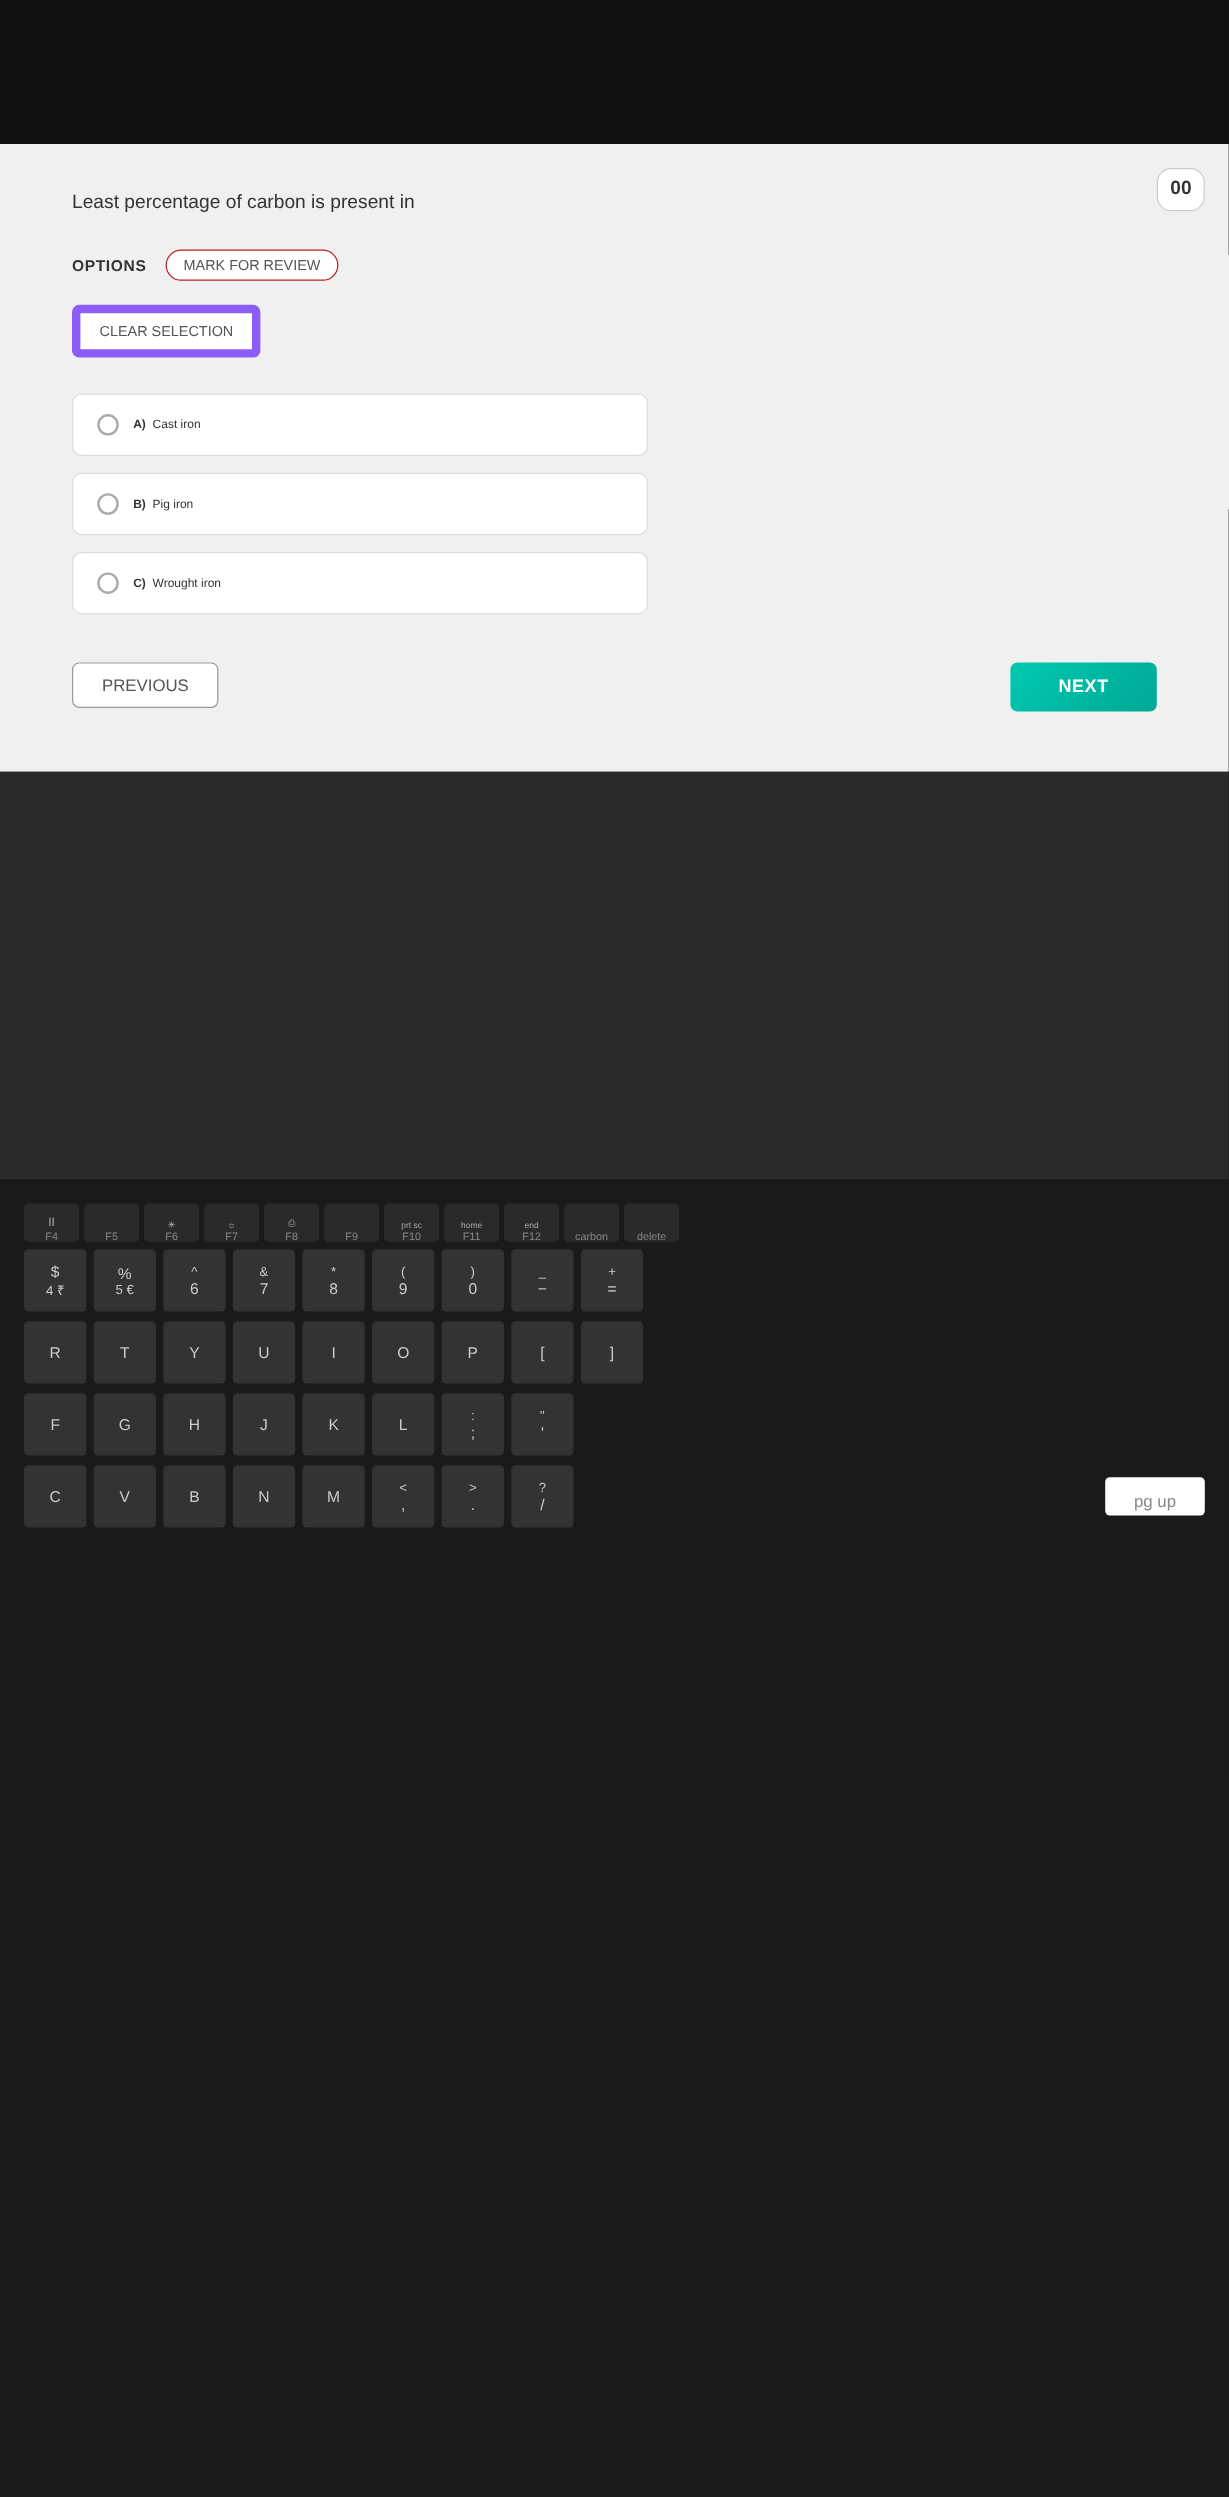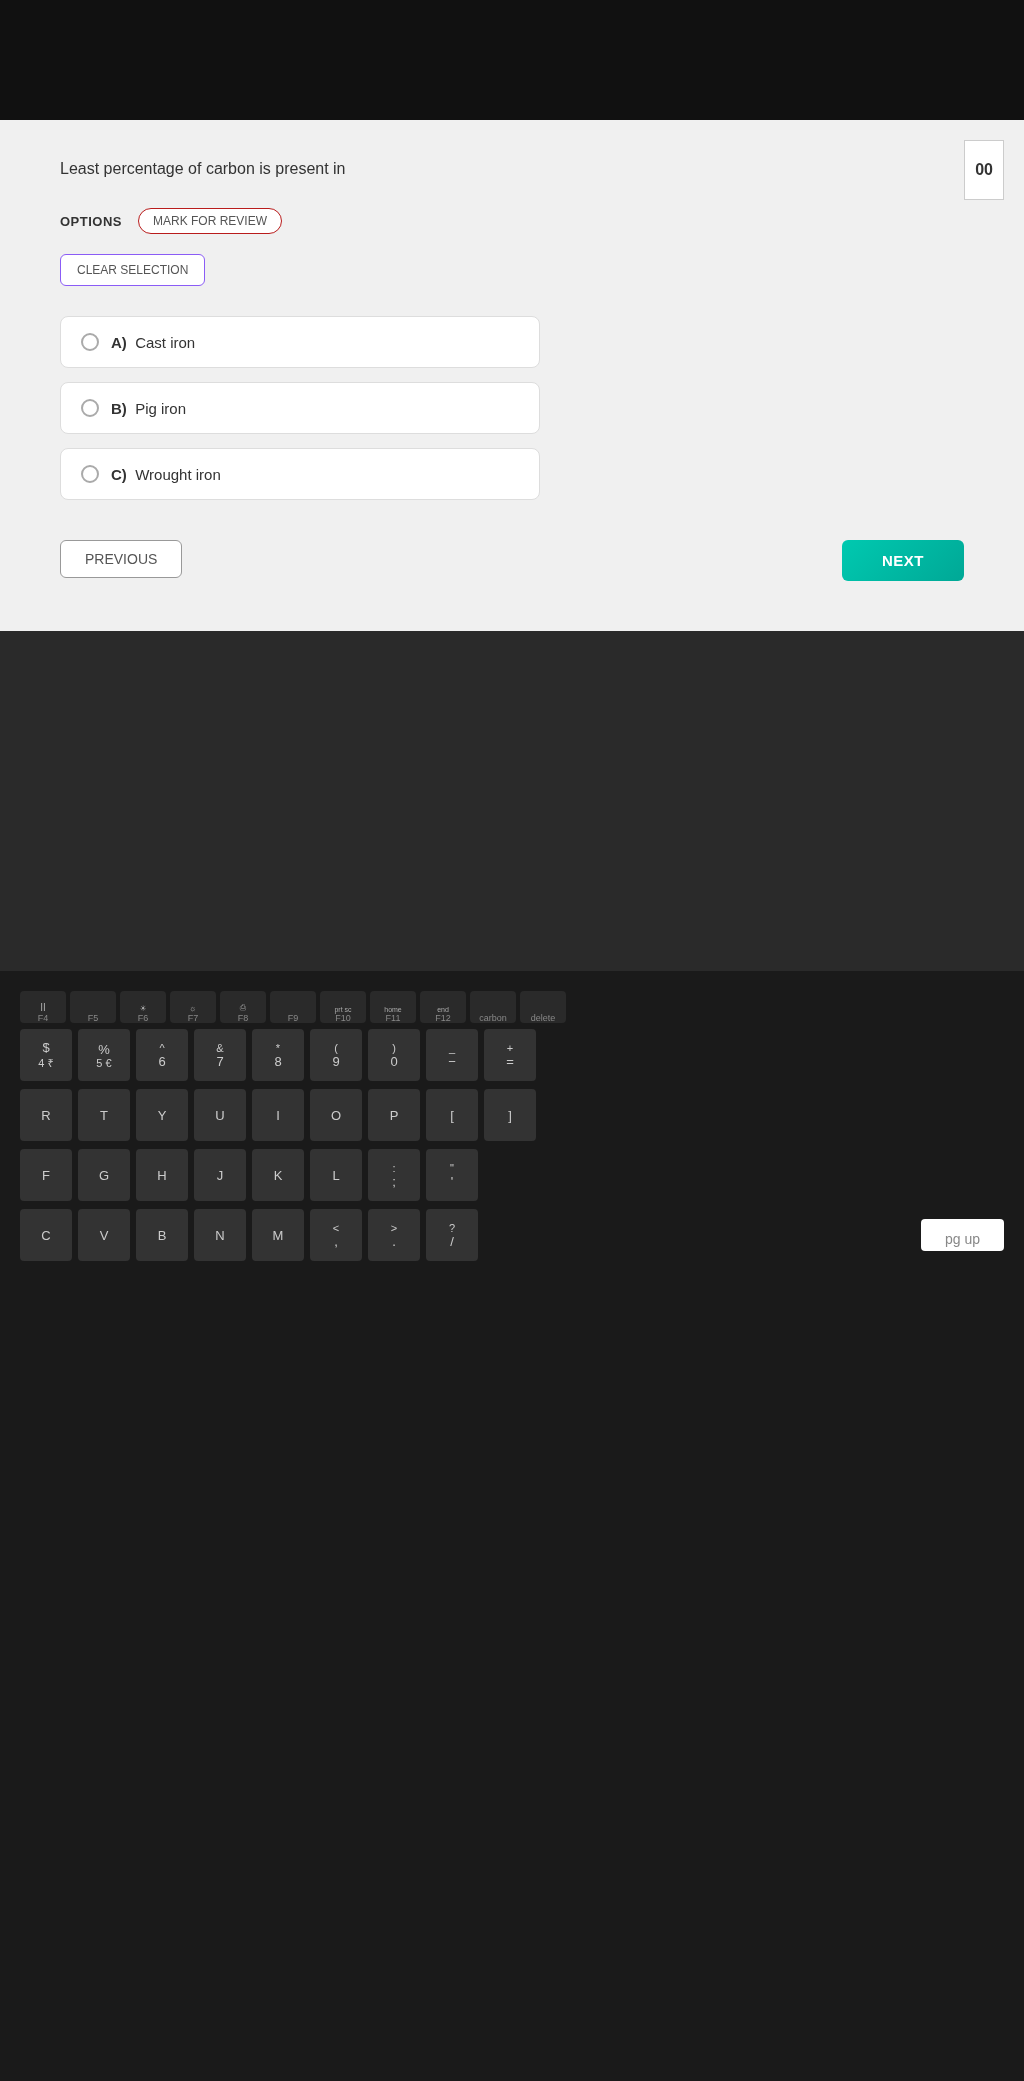--- a/index.html
+++ b/index.html
@@ -26,22 +26,22 @@
       padding: 30px 60px 40px 60px;
       position: relative;
     }
 
     .timer-badge {
       position: absolute;
       top: 20px;
       right: 20px;
       background: #fff;
       border: 1px solid #ccc;
-      border-radius: 0;
-      padding: 20px 10px;
+      border-radius: 12px;
+      padding: 8px 10px;
       font-size: 16px;
       font-weight: bold;
       color: #333;
     }
 
     .question-text {
       font-size: 16px;
       color: #333;
       margin-bottom: 30px;
       margin-top: 10px;
@@ -66,21 +66,21 @@
       border: 1px solid #b91c1c;
       border-radius: 20px;
       padding: 5px 14px;
       font-size: 12px;
       color: #555;
       cursor: pointer;
     }
 
     .clear-selection-btn {
       background: #fff;
-      border: 1px solid #8b5cf6;
+      border: 7px solid #8b5cf6;
       border-radius: 6px;
       padding: 8px 16px;
       font-size: 12px;
       color: #555;
       cursor: pointer;
       margin-bottom: 30px;
       display: inline-block;
     }
 
     .options-list {
@@ -105,21 +105,21 @@
     .radio-circle {
       width: 18px;
       height: 18px;
       border-radius: 50%;
       border: 2px solid #aaa;
       background: #fff;
       flex-shrink: 0;
     }
 
     .option-text {
-      font-size: 15px;
+      font-size: 10px;
       color: #333;
     }
 
     .nav-buttons {
       display: flex;
       justify-content: space-between;
       align-items: flex-start;
       padding: 10px 0;
       gap: 36px;
     }

